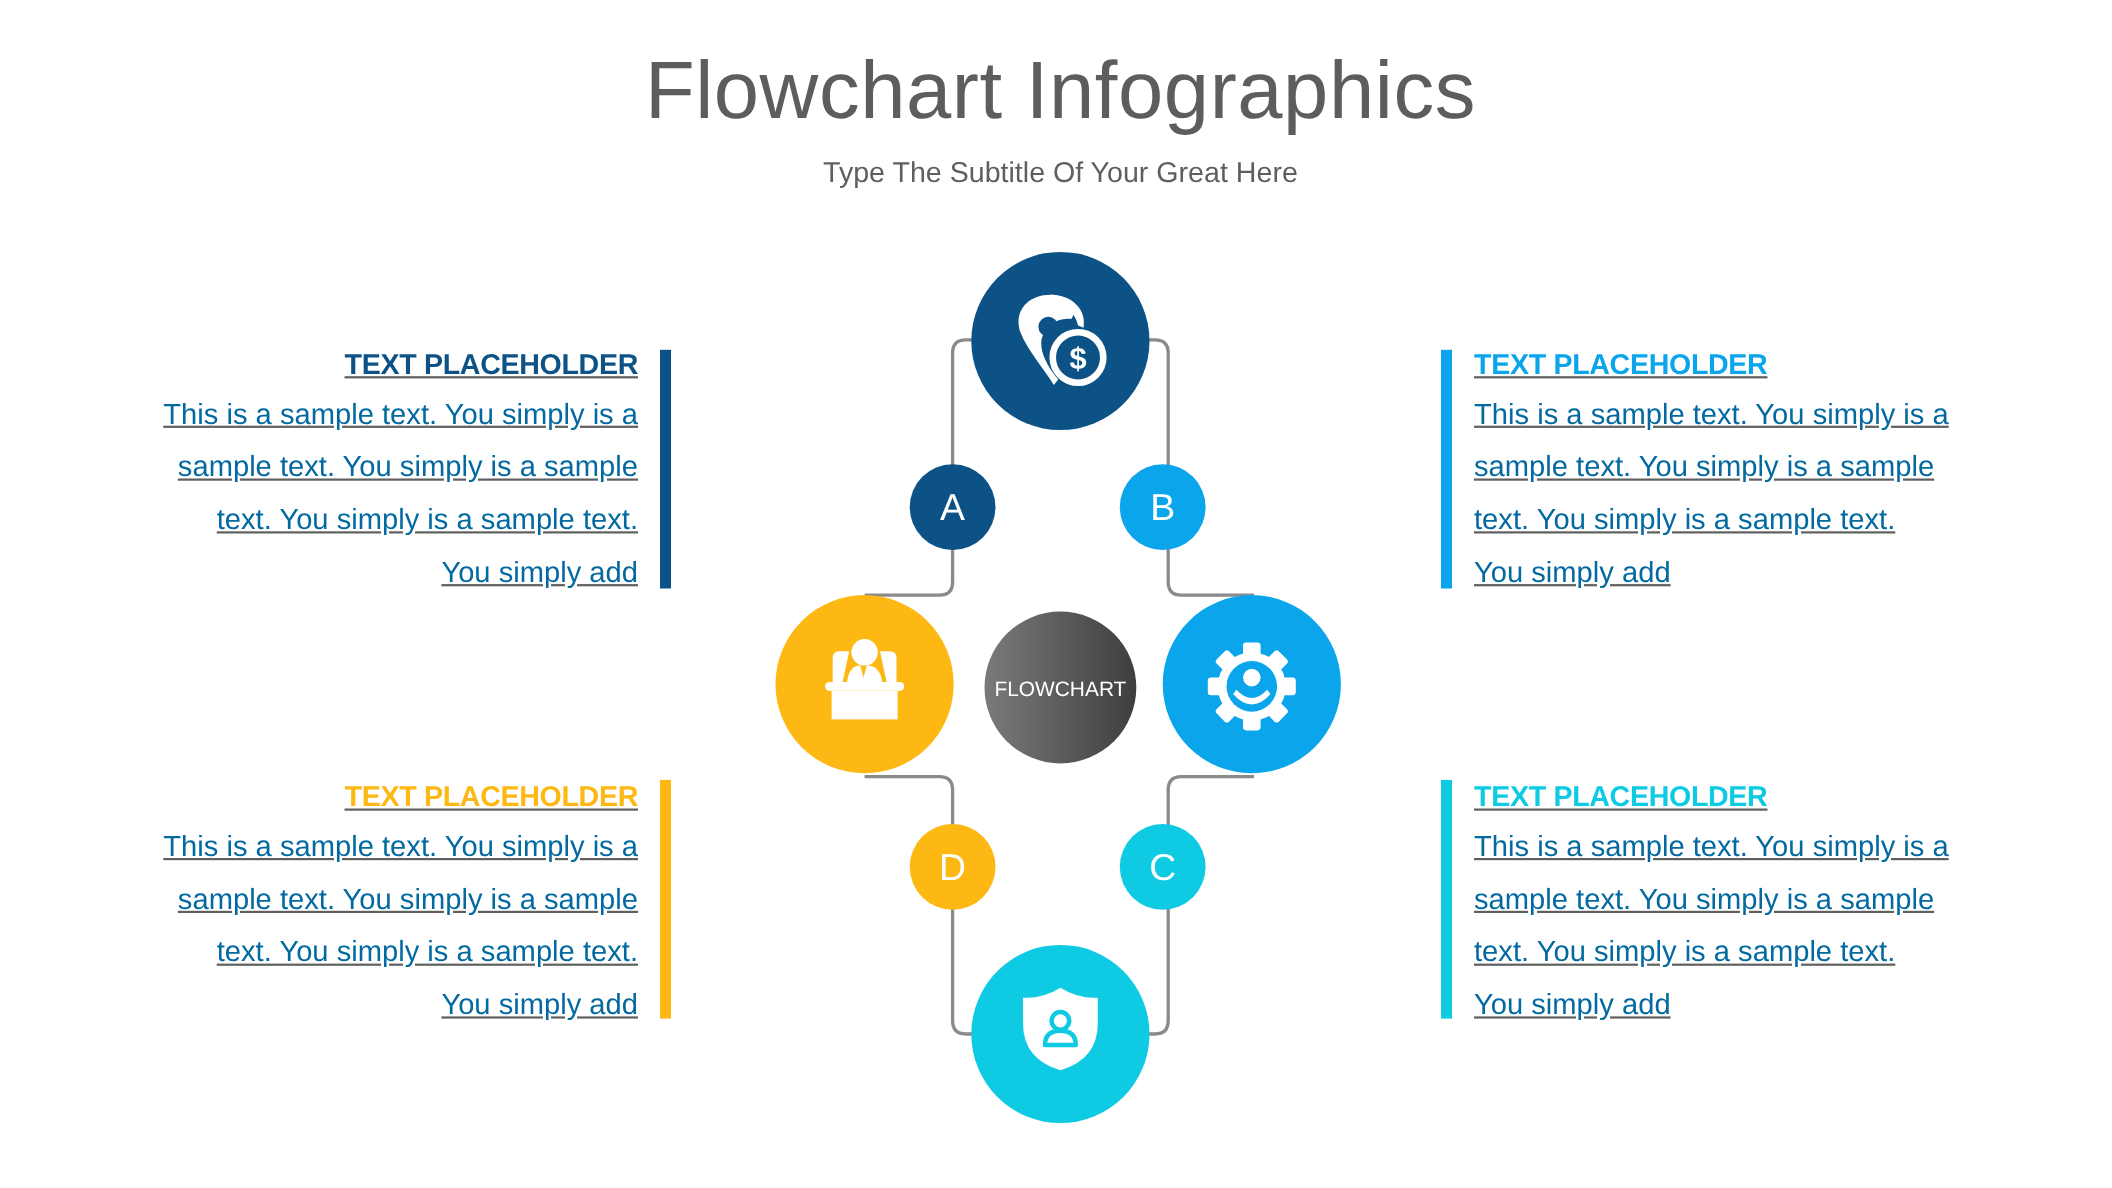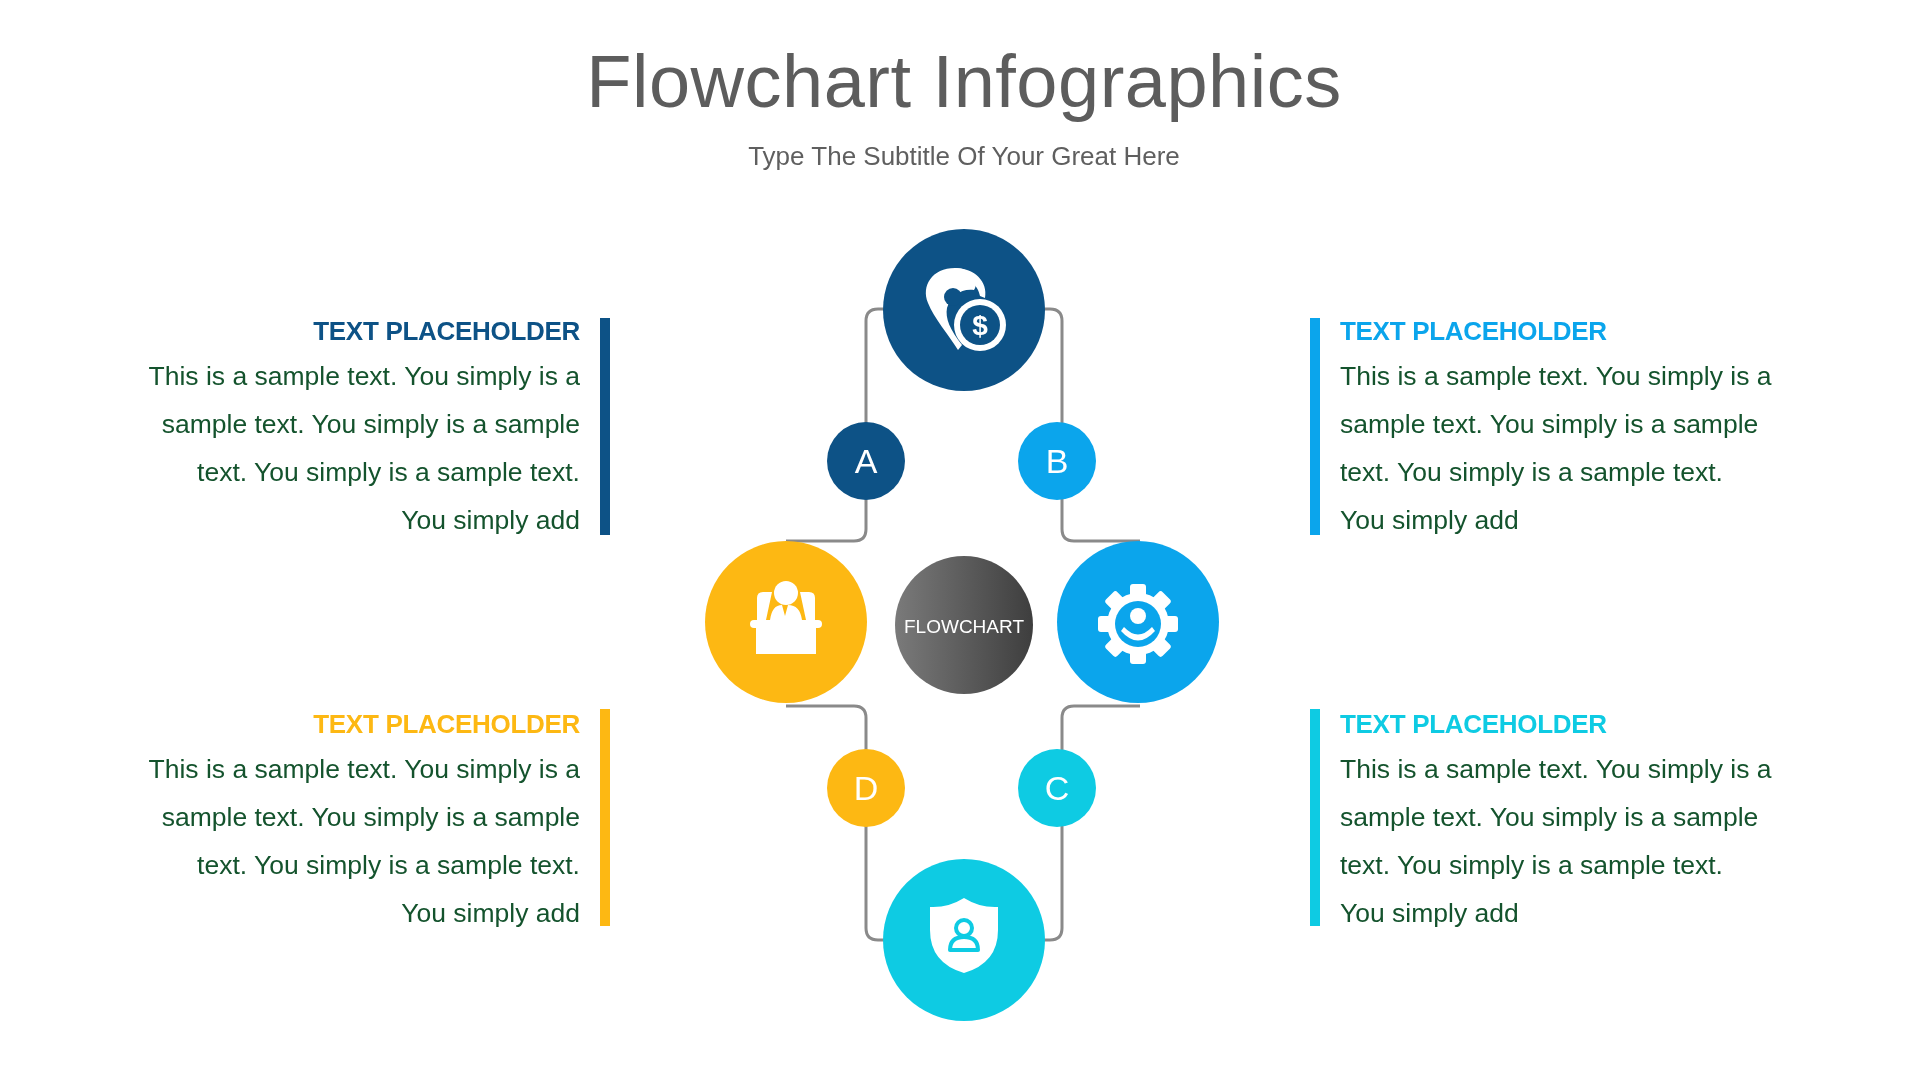--- a/index.html
+++ b/index.html
@@ -2,23 +2,23 @@
 <html><head>
 <meta charset="utf-8">
 <style>
   html, body { margin:0; padding:0; background:#ffffff; }
   body { width:1920px; height:1080px; position:relative; overflow:hidden;
          font-family:"Liberation Sans", "DejaVu Sans", sans-serif; color:#5f5f5f; }
   .title { position:absolute; left:0; width:1928px; top:38px; text-align:center;
            font-size:74px; line-height:88px; color:#5d5d5d; font-weight:normal; letter-spacing:0.5px; }
   .subtitle { position:absolute; left:0; width:1928px; top:140px; text-align:center;
               font-size:26px; line-height:32px; color:#5f5f5f; }
-  .block { position:absolute; width:520px; }
+  .block { position:absolute; width:520px;text-decoration:underline; }
   .block .heading { font-size:26px; font-weight:bold; line-height:30px; height:30px; letter-spacing:-0.3px; }
-  .block .body { font-size:26.5px; line-height:48px; color:#14532d; margin-top:6px; }
+  .block .body { font-size:26.5px; line-height:48px; color:#0369a1; margin-top:6px; }
   .block.left { text-align:right; }
   .block.right { text-align:left; }
   .bar { position:absolute; width:10px; }
   svg.diagram { position:absolute; left:0; top:0; }
   .circle-label { font-family:"Liberation Sans", "DejaVu Sans", sans-serif; }
 </style>
 </head>
 <body>
 
 <div class="title">Flowchart Infographics</div>

